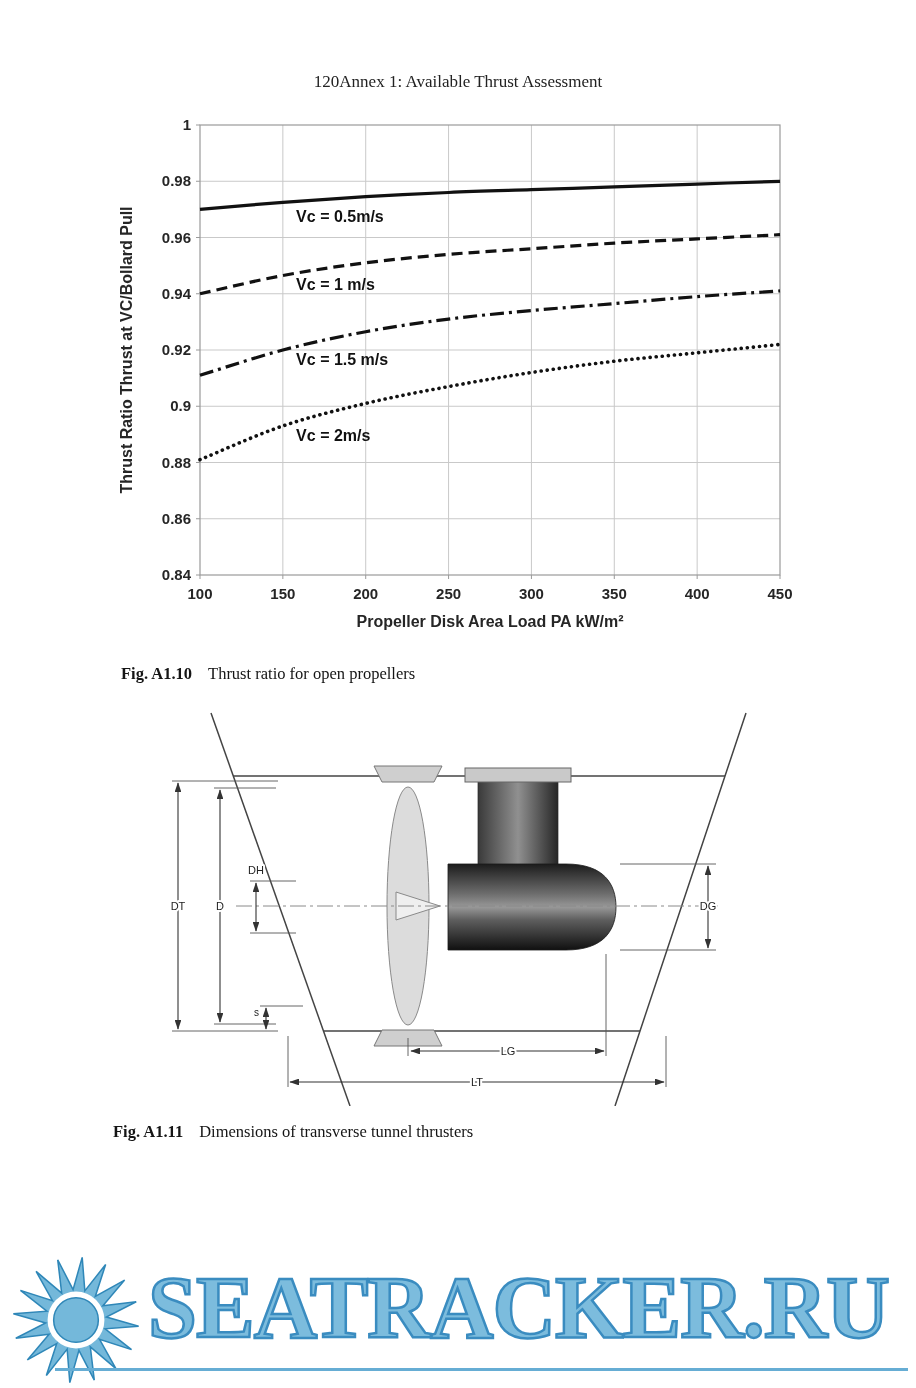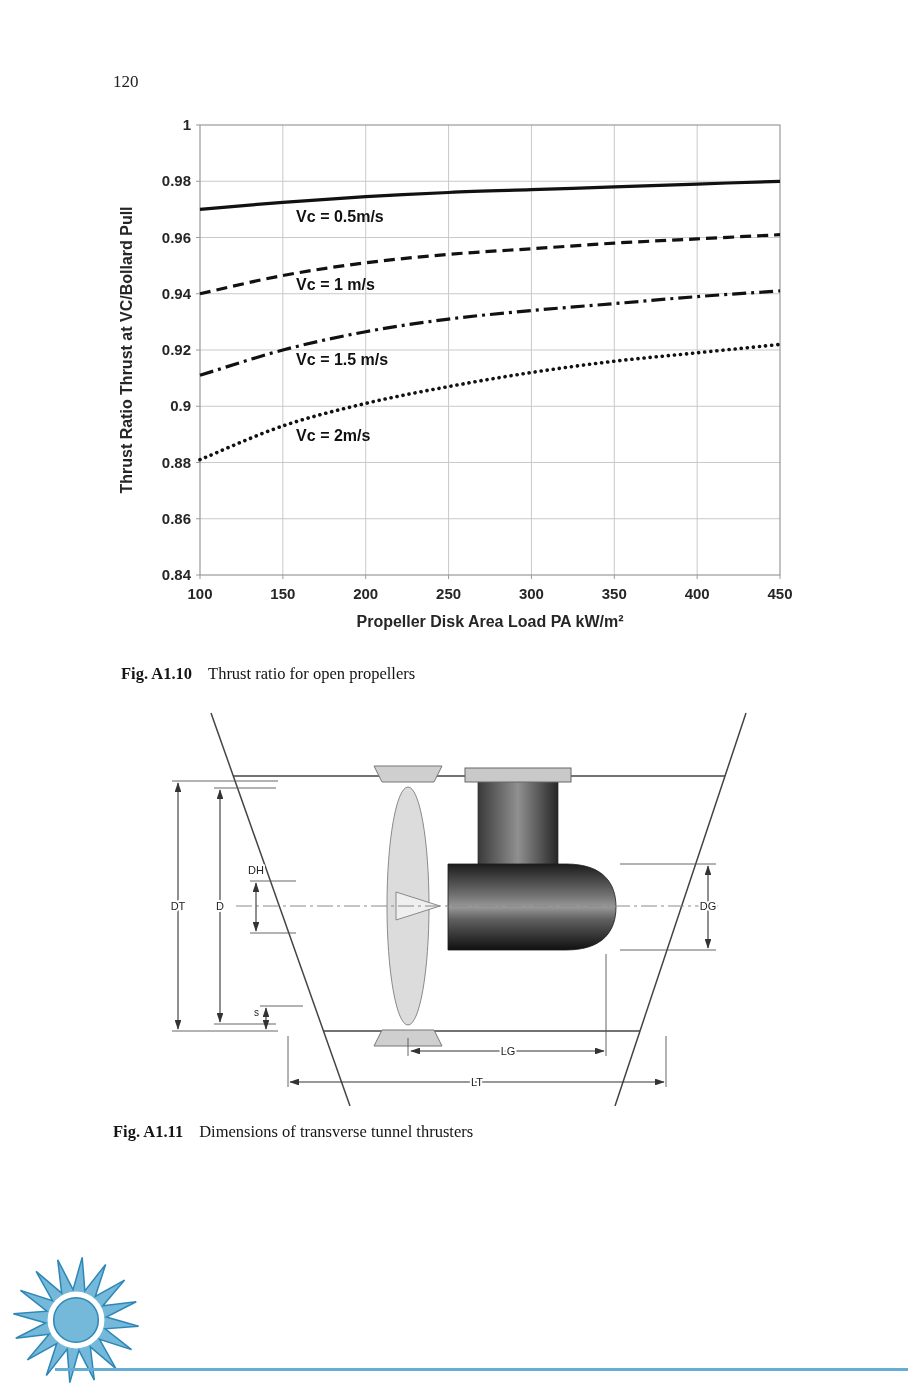--- a/index.html
+++ b/index.html
@@ -2,21 +2,21 @@
 <html><head>
 <meta charset="utf-8">
 <style>
   html,body{margin:0;padding:0;}
   body{
     width:916px;height:1388px;background:#ffffff;position:relative;
     font-family:"Liberation Serif",serif;color:#1a1a1a;overflow:hidden;
   }
   .page-header{
     position:absolute;left:113px;right:113px;top:72px;height:22px;
-    display:flex;justify-content:space-between;align-items:baseline;
+    display:flex;justify-content:center;align-items:baseline;
     font-size:17px;color:#222;
   }
   .chart-wrap{position:absolute;left:110px;top:108px;width:700px;height:545px;}
   .tick{font-family:"Liberation Sans",sans-serif;font-size:15px;font-weight:bold;fill:#262626;}
   .axis{font-family:"Liberation Sans",sans-serif;font-size:16px;font-weight:bold;fill:#262626;}
   .curve-label{font-family:"Liberation Sans",sans-serif;font-size:16px;font-weight:bold;fill:#111;}
   .figure-caption{
     position:absolute;left:113px;right:100px;font-size:16.5px;color:#151515;
   }
   .figure-caption .cap-label{font-weight:bold;margin-right:16px;}
@@ -39,20 +39,21 @@
   }
   .wm-line{position:absolute;left:55px;top:118px;width:853px;height:3px;background:#66add4;}
 </style>
 </head>
 <body>
 
 <div>
 
   <div class="page-header">
     <span>120</span>
+    <span>Annex 1: Available Thrust Assessment</span>
   </div>
 
   <div class="chart-wrap">
     <svg width="700" height="545" viewBox="0 0 700 545" id="chart-svg">
         <line x1="90" x2="670" y1="73.25000000000003" y2="73.25000000000003" stroke="#c9c9c9" stroke-width="1"></line>
         <line x1="90" x2="670" y1="129.50000000000006" y2="129.50000000000006" stroke="#c9c9c9" stroke-width="1"></line>
         <line x1="90" x2="670" y1="185.7500000000001" y2="185.7500000000001" stroke="#c9c9c9" stroke-width="1"></line>
         <line x1="90" x2="670" y1="241.99999999999986" y2="241.99999999999986" stroke="#c9c9c9" stroke-width="1"></line>
         <line x1="90" x2="670" y1="298.2499999999999" y2="298.2499999999999" stroke="#c9c9c9" stroke-width="1"></line>
         <line x1="90" x2="670" y1="354.4999999999999" y2="354.4999999999999" stroke="#c9c9c9" stroke-width="1"></line>
@@ -213,16 +214,17 @@
   <div class="figure-caption caption-2">
     <span class="cap-label">Fig. A1.11</span><span>Dimensions of transverse tunnel thrusters</span>
   </div>
 
   <div class="watermark">
     <svg class="wm-sun" width="132" height="132" viewBox="0 0 130 130">
       <polygon id="sun-star" points="126.7,71.1 93.7,73.7 119.7,94.2 88.2,84.0 104.3,112.9 79.1,91.5 83.0,124.3 67.9,94.9 58.9,126.7 56.3,93.7 35.8,119.7 46.0,88.2 17.1,104.3 38.5,79.1 5.7,83.0 35.1,67.9 3.3,58.9 36.3,56.3 10.3,35.8 41.8,46.0 25.7,17.1 50.9,38.5 47.0,5.7 62.1,35.1 71.1,3.3 73.7,36.3 94.2,10.3 84.0,41.8 112.9,25.7 91.5,50.9 124.3,47.0 94.9,62.1" fill="#74b8da" stroke="#2f87b8" stroke-width="1.5"></polygon>
       <circle cx="65" cy="65" r="28" fill="#ffffff"></circle>
       <circle cx="65" cy="65" r="22" fill="#74b8da" stroke="#2f87b8" stroke-width="1.5"></circle>
     </svg>
+    <div class="wm-text">SEATRACKER.RU</div>
     <div class="wm-line"></div>
   </div>
 
 </div>
 
 </body></html>

